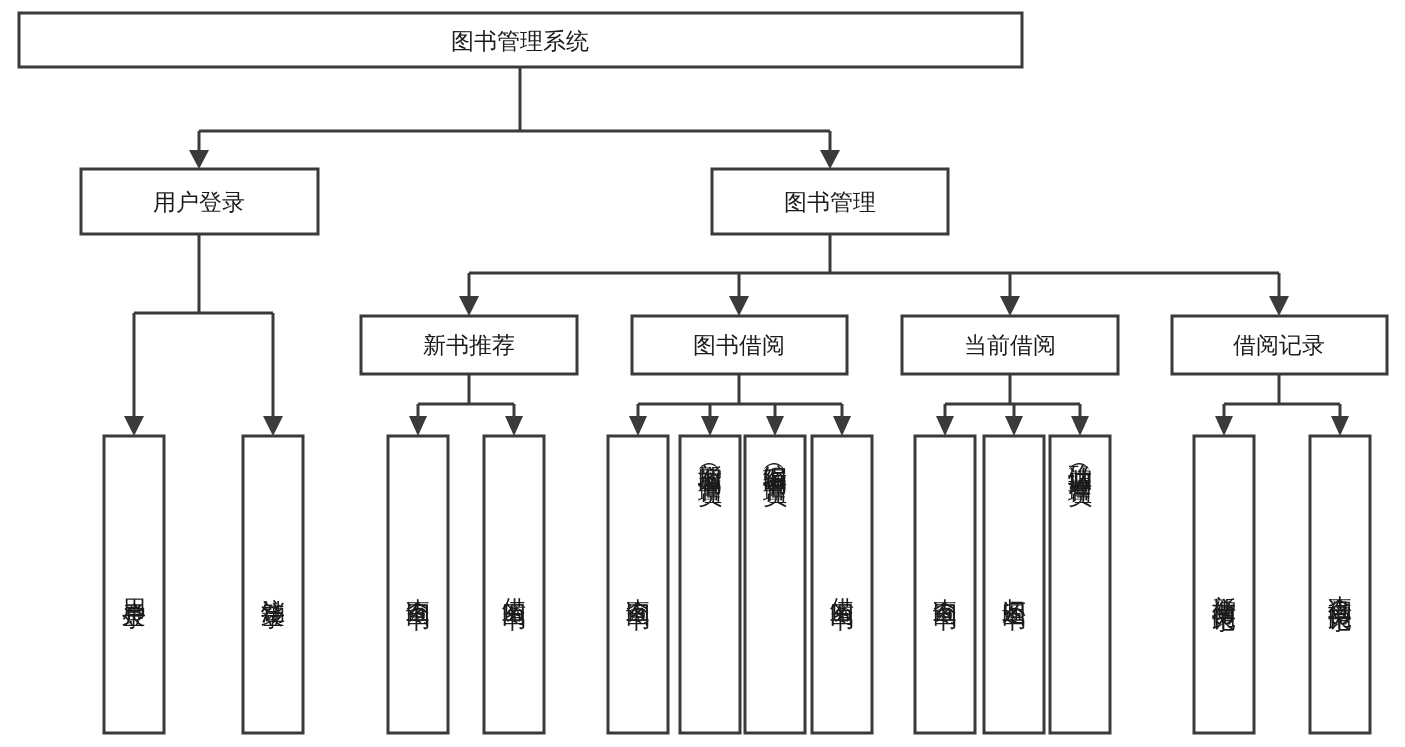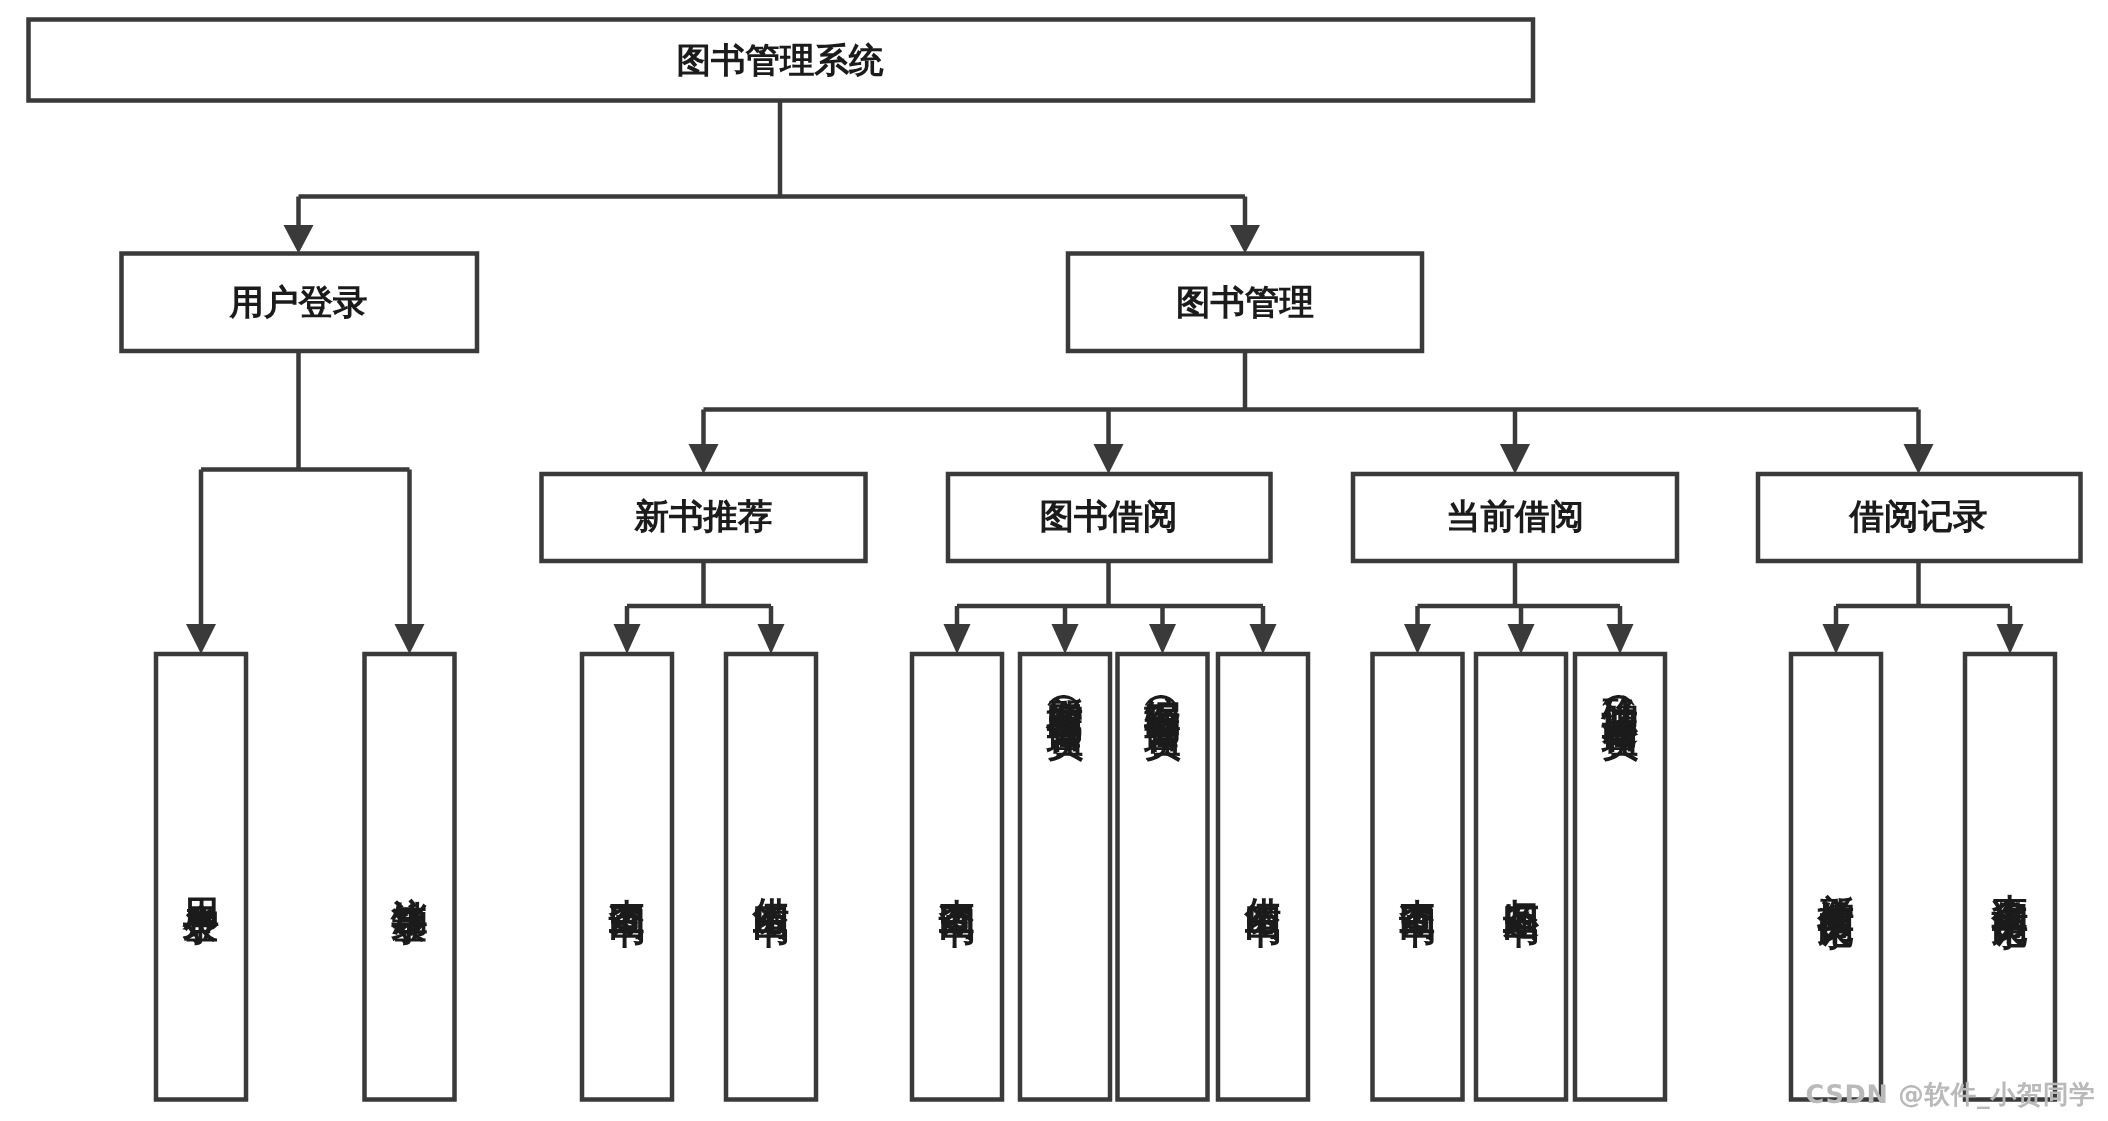--- a/index.html
+++ b/index.html
@@ -11,21 +11,20 @@
     width: 1405px;
     height: 747px;
     font-family: "DejaVu Sans", "Liberation Sans", sans-serif;
     overflow: hidden;
   }
   #diagram-root {
     position: relative;
     width: 1405px;
     height: 747px;
     background: #ffffff;
-    font-weight: bold;
   }
   svg#tree-svg {
     position: absolute;
     left: 0;
     top: 0;
     width: 1405px;
     height: 747px;
     display: block;
   }
   .node-box {
@@ -296,21 +295,20 @@
       </div>
     </foreignObject>
     <foreignObject x="1310" y="436" width="60" height="297">
       <div xmlns="http://www.w3.org/1999/xhtml" class="vwrap">
         <span class="node-label-v vtext">查询借阅记录</span>
       </div>
     </foreignObject>
 
   </svg>
 
-  <div class="watermark">CSDN @软件_小贺同学</div>
 
 </div>
 
 <style>
   .vwrap {
     width: 60px;
     height: 297px;
     display: flex;
     align-items: center;
     justify-content: center;

